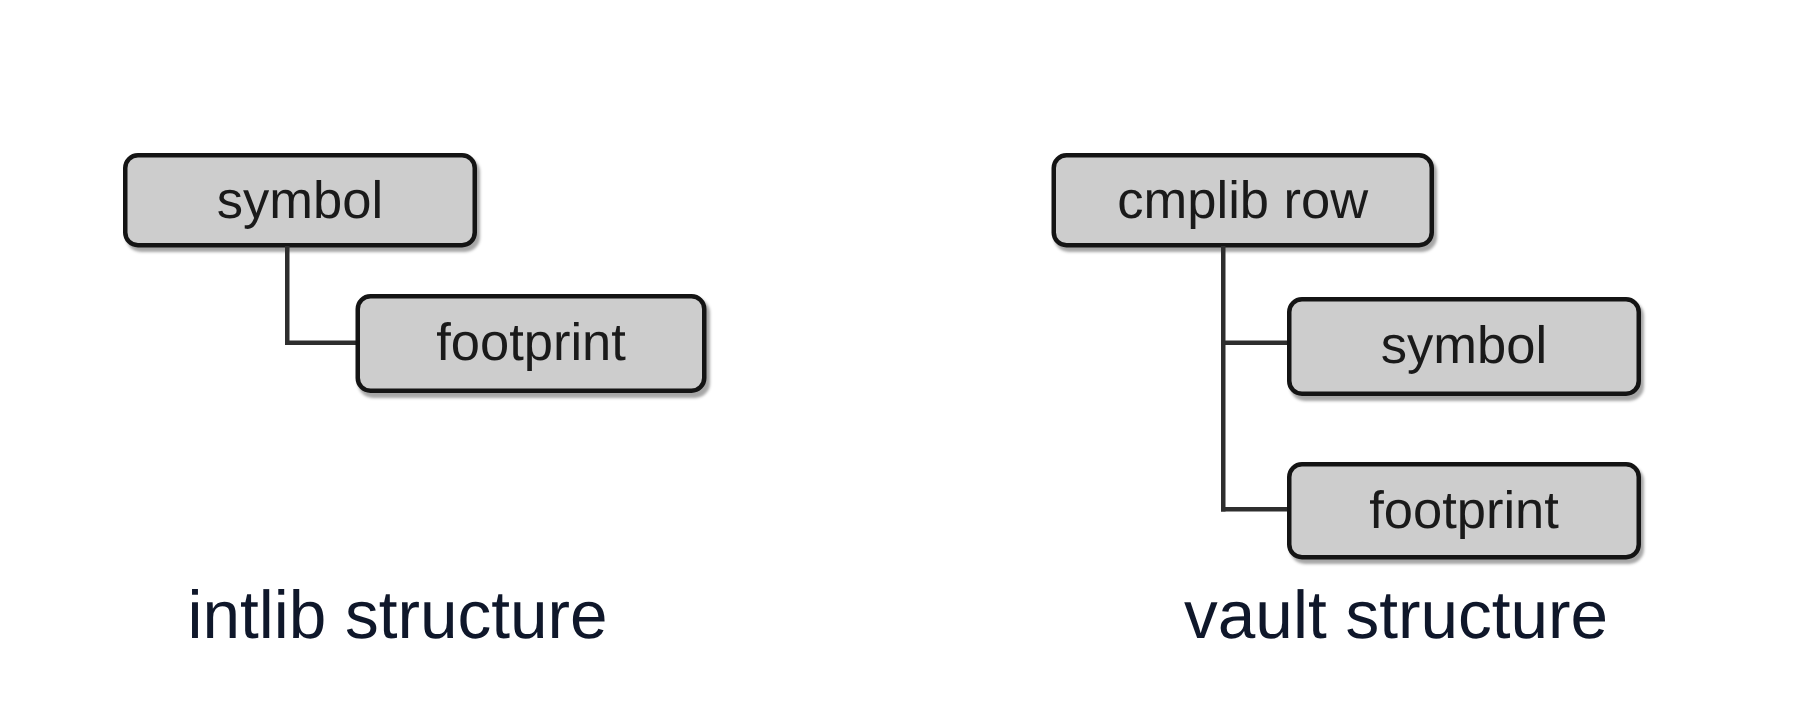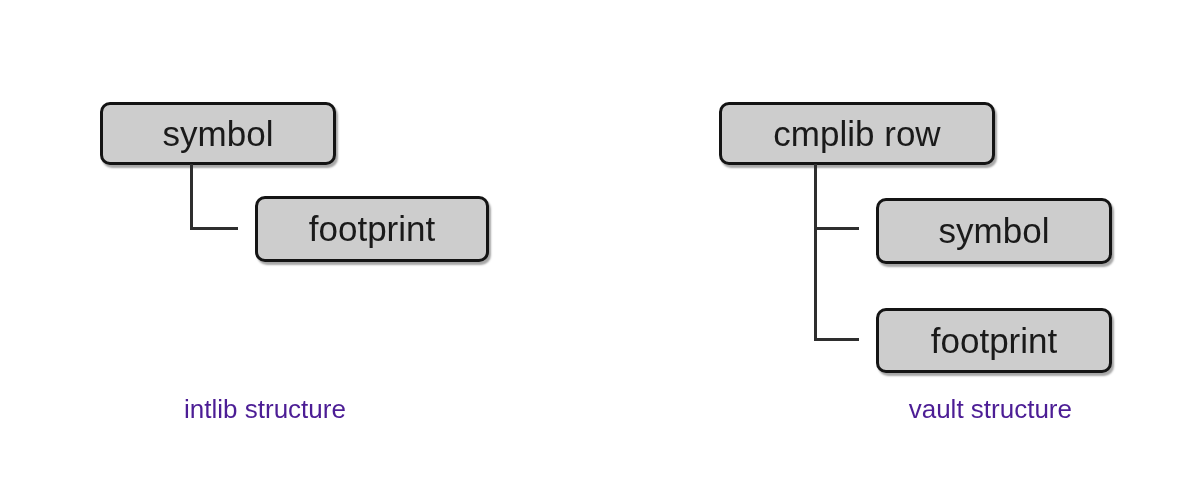--- a/index.html
+++ b/index.html
@@ -21,45 +21,44 @@
     background: #cdcdcd;
     border: 3px solid #141414;
     border-radius: 10px;
     box-shadow: 2px 3px 2px rgba(0,0,0,0.35);
     display: flex;
     align-items: center;
     justify-content: center;
     font-size: 35px;
     color: #1a1a1a;
     white-space: nowrap;
-    margin-left: 18px;
   }
   .connector {
     position: absolute;
     background: #2e2e2e;
   }
   .caption {
     position: absolute;
     width: 300px;
-    font-size: 26px;
+    font-size: 45px;
     line-height: 35px;
-    color: #4c1d95;
+    color: #0f172a;
     text-align: center;
     white-space: nowrap;
   }
 
   
   #intlib-root   { left: 82px;  top: 102px; width: 236px; height: 63px; }
   #intlib-v      { left: 190px; top: 164px; width: 3px;  height: 66px; }
   #intlib-h1     { left: 190px; top: 227px; width: 48px; height: 3px; }
   #intlib-child1 { left: 237px; top: 196px; width: 234px; height: 66px; }
   #intlib-cap    { left: 115px; top: 392px; }
 
   
-  #vault-root    { left: 701px; top: 102px; width: 276px; height: 63px; }
+  #vault-root    { left: 701px; top: 102px; width: 255px; height: 63px; }
   #vault-v       { left: 814px; top: 164px; width: 3px;  height: 177px; }
   #vault-h1      { left: 814px; top: 227px; width: 45px; height: 3px; }
   #vault-child1  { left: 858px; top: 198px; width: 236px; height: 66px; }
   #vault-h2      { left: 814px; top: 338px; width: 45px; height: 3px; }
   #vault-child2  { left: 858px; top: 308px; width: 236px; height: 65px; }
   #vault-cap     { left: 772px; top: 392px; text-align: right; }
 </style>
 </head>
 <body>
 

